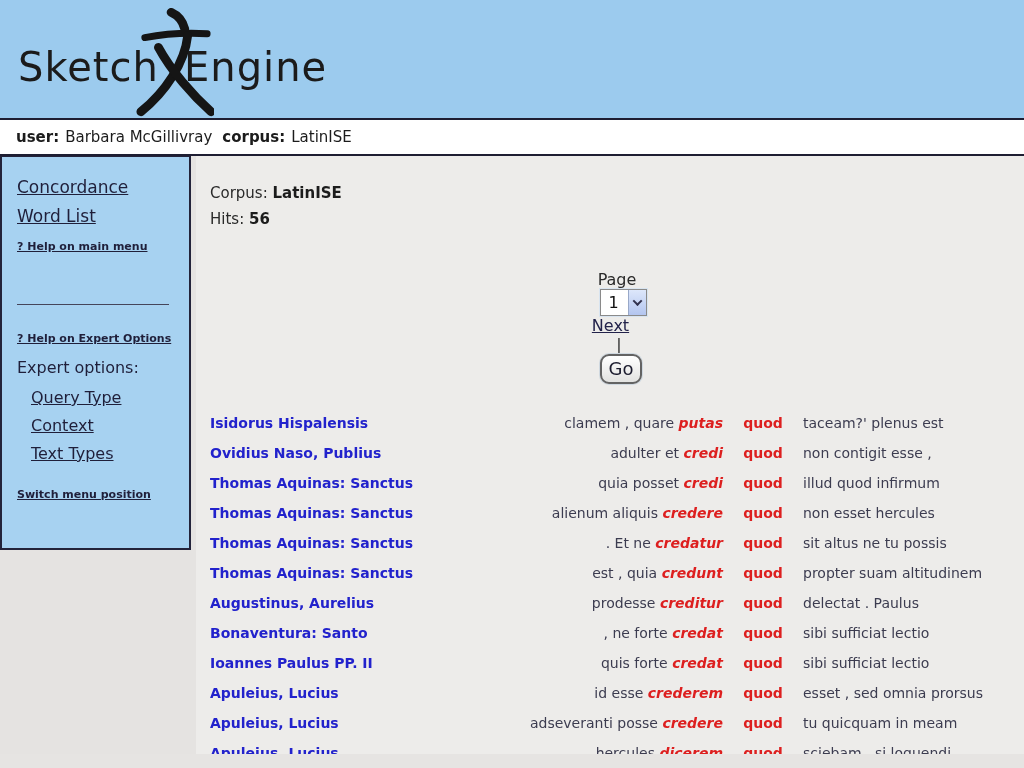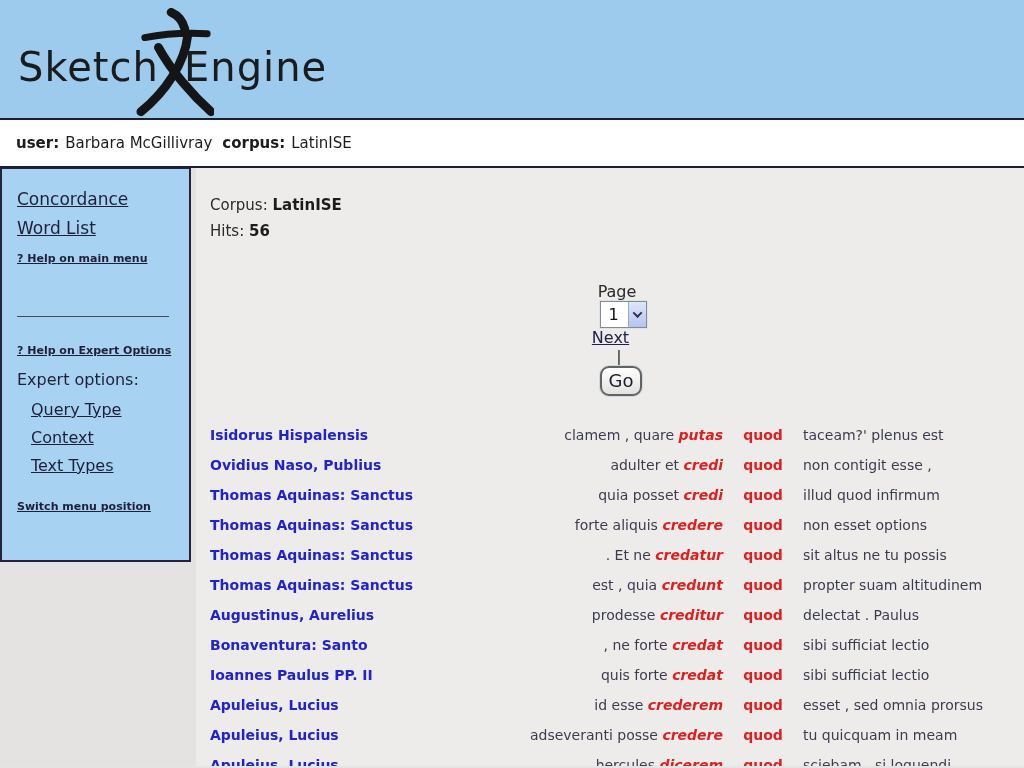--- a/index.html
+++ b/index.html
@@ -22,21 +22,21 @@
     color:#1b1b1b;
     letter-spacing:1px;
     position:absolute; top:0;
     white-space:nowrap;
   }
   .logo-sketch { left:0; }
   .logo-engine { left:166px; }
   .logo-glyph { position:absolute; left:118px; top:-36px; width:78px; height:110px; }
   
   .userbar {
-    height:48px;
+    height:36px;
     background:#ffffff;
     border-bottom:2px solid #1e1e32;
     display:flex; align-items:center;
     padding-left:16px;
     font-size:15px;
     color:#1c1c1c;
   }
   .userbar b { margin-right:6px; }
   .userbar .val { margin-right:10px; }
   
@@ -243,23 +243,23 @@
     <td class="right">non contigit esse ,</td>
   </tr>
           <tr>
     <td class="author">Thomas Aquinas: Sanctus</td>
     <td class="left"><span>quia posset</span> <span class="collocate">credi</span></td>
     <td class="kwic">quod</td>
     <td class="right">illud quod infirmum</td>
   </tr>
           <tr>
     <td class="author">Thomas Aquinas: Sanctus</td>
-    <td class="left"><span>forte aliquis</span> <span class="collocate">credere</span></td>
-    <td class="kwic">quod</td>
-    <td class="right">non esset options</td>
+    <td class="left"><span>alienum aliquis</span> <span class="collocate">credere</span></td>
+    <td class="kwic">quod</td>
+    <td class="right">non esset hercules</td>
   </tr>
           <tr>
     <td class="author">Thomas Aquinas: Sanctus</td>
     <td class="left"><span>. Et ne</span> <span class="collocate">credatur</span></td>
     <td class="kwic">quod</td>
     <td class="right">sit altus ne tu possis</td>
   </tr>
           <tr>
     <td class="author">Thomas Aquinas: Sanctus</td>
     <td class="left"><span>est , quia</span> <span class="collocate">credunt</span></td>

